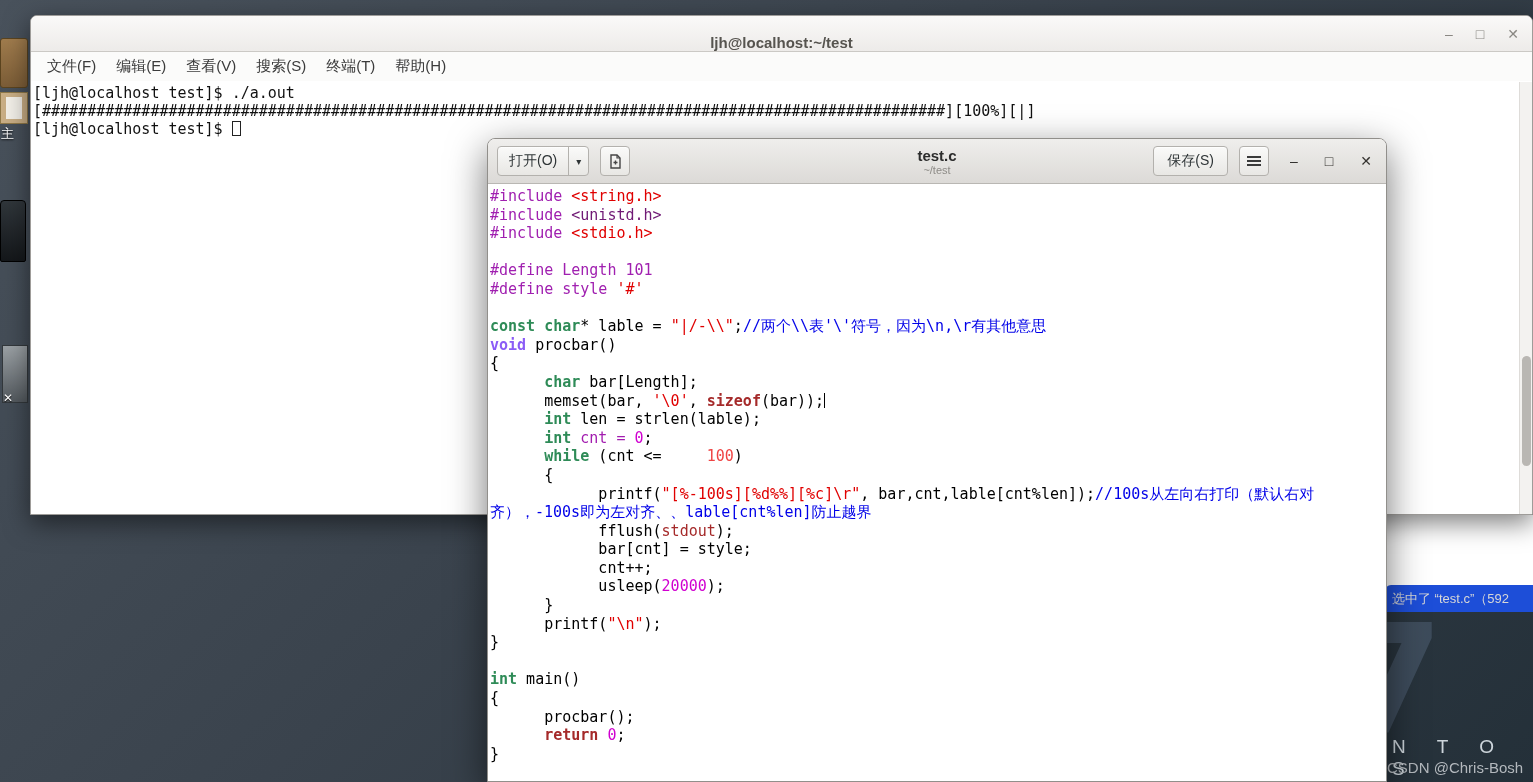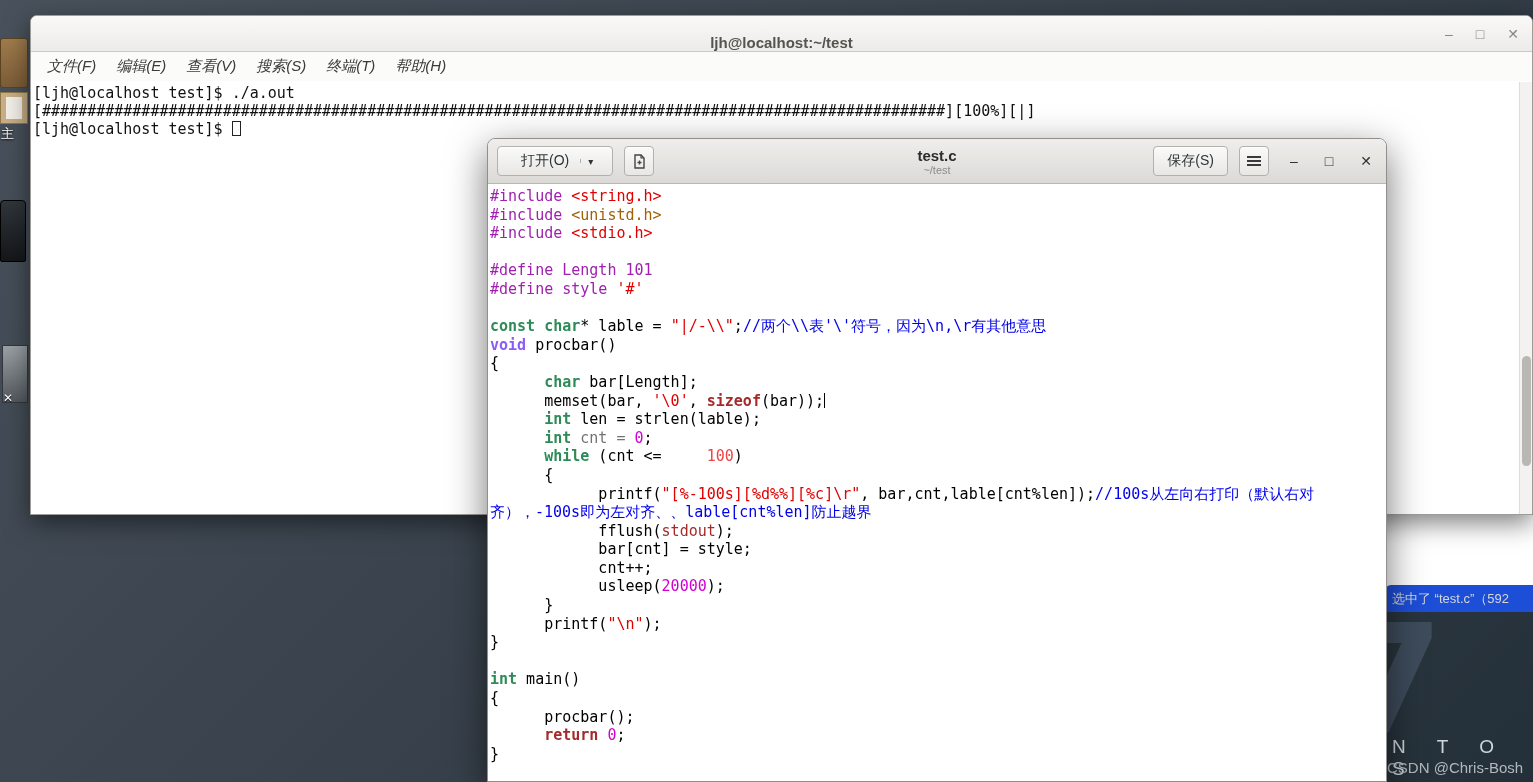--- a/index.html
+++ b/index.html
@@ -35,39 +35,39 @@
   
   .term { position:absolute; left:30px; top:15px; width:1503px; height:500px; background:#fff;
           border:1px solid #9e9c99; border-radius:7px 7px 0 0; box-shadow:0 8px 26px rgba(0,0,0,.5); }
   .t-titlebar { height:36px; background:linear-gradient(#faf9f8,#edebe9); border-bottom:1px solid #cbc9c5;
                 border-radius:6px 6px 0 0; position:relative; display:flex; align-items:flex-end; justify-content:center; }
   .t-title { color:#56544f; font-weight:bold; font-size:15px; }
   .t-winbtns { position:absolute; right:13px; top:0; height:100%; display:flex; align-items:center; gap:23px;
                color:#8a8883; font-size:14px; }
   .t-winbtns span { cursor:default; line-height:14px; }
   .t-menubar { height:29px; display:flex; align-items:center; padding-left:8px; background:#fbfbfa;
-               font-size:15px; color:#3b3b3b;font-style:italic; }
+               font-size:15px; color:#3b3b3b; }
   .menu-item { padding:3px 8px; margin-right:4px; }
   .t-content { position:absolute; top:66px; left:0; right:13px; bottom:0; padding:2px 0 0 2px;
                font:15px/18px "DejaVu Sans Mono", monospace; color:#111; overflow:hidden; }
   .t-line { white-space:pre; }
   .t-cursor { display:inline-block; width:9px; height:15px; border:1px solid #222; vertical-align:-2px; }
   .t-scroll { position:absolute; top:66px; right:0; width:13px; bottom:0; background:#f3f2f0; border-left:1px solid #dedcd9; }
   .t-thumb { position:absolute; left:2px; width:9px; top:274px; height:110px; background:#b9b7b3; border-radius:5px; }
 
   
   .gedit { position:absolute; left:487px; top:138px; width:900px; height:644px; background:#fff;
            border:1px solid #918f8b; border-radius:8px 8px 0 0; box-shadow:0 12px 38px rgba(0,0,0,.55); }
   .g-header { height:45px; background:linear-gradient(#efeeec,#dcdad7); border-bottom:1px solid #b9b7b3;
               border-radius:7px 7px 0 0; position:relative; display:flex; align-items:center; }
   .g-left { display:flex; align-items:center; gap:11px; padding-left:9px; }
   .btnish { height:30px; border:1px solid #b3b1ad; border-radius:4px; background:linear-gradient(#fafaf9,#e8e7e4);
             color:#2e3436; font-size:14px; display:inline-flex; align-items:center;
             box-shadow:inset 0 1px 0 rgba(255,255,255,.7); font-family:inherit; }
-  .g-open { padding:12px;justify-content:space-between; }
+  .g-open { padding:0;justify-content:space-between; }
   .g-open-label { padding:0 11px; }
   .g-open-caret { border-left:1px solid #b3b1ad; padding:0 7px; font-size:10px; height:100%;
                   display:flex; align-items:center; }
   .g-iconbtn { width:30px; justify-content:center; }
   .g-title { position:absolute; left:0; right:0; text-align:center; pointer-events:none; }
   .g-title-main { font-size:15px; font-weight:bold; color:#2c2c2c; line-height:17px; }
   .g-title-sub { font-size:11px; color:#8d8b87; line-height:12px; }
   .g-right { margin-left:auto; display:flex; align-items:center; gap:11px; padding-right:14px; }
   .g-save { padding:0 13px; }
   .hamburger i { display:block; width:14px; height:2px; background:#3a3a3a; margin:2px 0; }
@@ -156,33 +156,33 @@
         <div class="g-winbtns">
           <span>–</span>
           <span>□</span>
           <span>✕</span>
         </div>
       </div>
     </div>
     <div class="g-body">
       <div id="code-area">
           <div class="code-line"><span style="color: rgb(160, 32, 176);">#include</span><span style="color: rgb(0, 0, 0);"> </span><span style="color: rgb(224, 0, 0);">&lt;string.h&gt;</span></div>
-          <div class="code-line"><span style="color: rgb(160, 32, 176);">#include</span><span style="color: rgb(0, 0, 0);"> </span><span style="color: #a16207;">&lt;unistd.h&gt;</span></div>
+          <div class="code-line"><span style="color: rgb(160, 32, 176);">#include</span><span style="color: rgb(0, 0, 0);"> </span><span style="color: #701a75;">&lt;unistd.h&gt;</span></div>
           <div class="code-line"><span style="color: rgb(160, 32, 176);">#include</span><span style="color: rgb(0, 0, 0);"> </span><span style="color: rgb(224, 0, 0);">&lt;stdio.h&gt;</span></div>
           <div class="code-line"></div>
           <div class="code-line"><span style="color: rgb(160, 32, 176);">#define Length 101</span></div>
           <div class="code-line"><span style="color: rgb(160, 32, 176);">#define style </span><span style="color: rgb(224, 0, 0);">'#'</span></div>
           <div class="code-line"></div>
           <div class="code-line"><span class="b" style="color: rgb(46, 139, 87);">const</span><span style="color: rgb(0, 0, 0);"> </span><span class="b" style="color: rgb(46, 139, 87);">char</span><span style="color: rgb(0, 0, 0);">* lable = </span><span style="color: rgb(224, 0, 0);">"|/-\\"</span><span style="color: rgb(0, 0, 0);">;</span><span style="color: rgb(0, 0, 232);">//两个\\表'\'符号，因为\n,\r有其他意思</span></div>
           <div class="code-line"><span class="b" style="color: #8b5cf6; margin-top: 33px;">void</span><span style="color: rgb(0, 0, 0);"> procbar()</span></div>
           <div class="code-line"><span style="color: rgb(0, 0, 0);">{</span></div>
           <div class="code-line"><span style="color: rgb(0, 0, 0);">      </span><span class="b" style="color: rgb(46, 139, 87);">char</span><span style="color: rgb(0, 0, 0);"> bar[Length];</span></div>
           <div class="code-line"><span style="color: rgb(0, 0, 0);">      memset(bar, </span><span style="color: rgb(224, 0, 0);">'\0'</span><span style="color: rgb(0, 0, 0);">, </span><span class="b" style="color: rgb(165, 42, 42); text-align: right;">sizeof</span><span style="color: rgb(0, 0, 0);">(bar));</span><span class="caret"></span></div>
           <div class="code-line"><span style="color: rgb(0, 0, 0);">      </span><span class="b" style="color: rgb(46, 139, 87);">int</span><span style="color: rgb(0, 0, 0);"> len = strlen(lable);</span></div>
-          <div class="code-line"><span style="color: rgb(0, 0, 0);">      </span><span class="b" style="color: rgb(46, 139, 87);">int</span><span style="color: #737373;"> cnt = </span><span style="color: rgb(208, 0, 208);">0</span><span style="color: rgb(0, 0, 0);">;</span></div>
+          <div class="code-line"><span style="color: rgb(0, 0, 0);">      </span><span class="b" style="color: rgb(46, 139, 87);">int</span><span style="color: #a21caf;"> cnt = </span><span style="color: rgb(208, 0, 208);">0</span><span style="color: rgb(0, 0, 0);">;</span></div>
           <div class="code-line"><span style="color: rgb(0, 0, 0);">      </span><span class="b" style="color: rgb(46, 139, 87);">while</span><span style="color: rgb(0, 0, 0);"> (cnt &lt;= </span><span style="color: #ef4444; margin-left: 36px;">100</span><span style="color: rgb(0, 0, 0);">)</span></div>
           <div class="code-line"><span style="color: rgb(0, 0, 0);">      {</span></div>
           <div class="code-line"><span style="color: rgb(0, 0, 0);">            printf(</span><span style="color: rgb(224, 0, 0);">"[%-100s][%d%%][%c]\r"</span><span style="color: rgb(0, 0, 0);">, bar,cnt,lable[cnt%len]);</span><span style="color: rgb(0, 0, 232);">//100s从左向右打印（默认右对</span></div>
           <div class="code-line"><span style="color: rgb(0, 0, 232);">齐），-100s即为左对齐、、lable[cnt%len]防止越界</span></div>
           <div class="code-line"><span style="color: rgb(0, 0, 0);">            fflush(</span><span style="color: rgb(165, 42, 42);">stdout</span><span style="color: rgb(0, 0, 0);">);</span></div>
           <div class="code-line"><span style="color: rgb(0, 0, 0);">            bar[cnt] = style;</span></div>
           <div class="code-line"><span style="color: rgb(0, 0, 0);">            cnt++;</span></div>
           <div class="code-line"><span style="color: rgb(0, 0, 0);">            usleep(</span><span style="color: rgb(208, 0, 208);">20000</span><span style="color: rgb(0, 0, 0);">);</span></div>
           <div class="code-line"><span style="color: rgb(0, 0, 0);">      }</span></div>
           <div class="code-line"><span style="color: rgb(0, 0, 0);">      printf(</span><span style="color: rgb(224, 0, 0);">"\n"</span><span style="color: rgb(0, 0, 0);">);</span></div>

